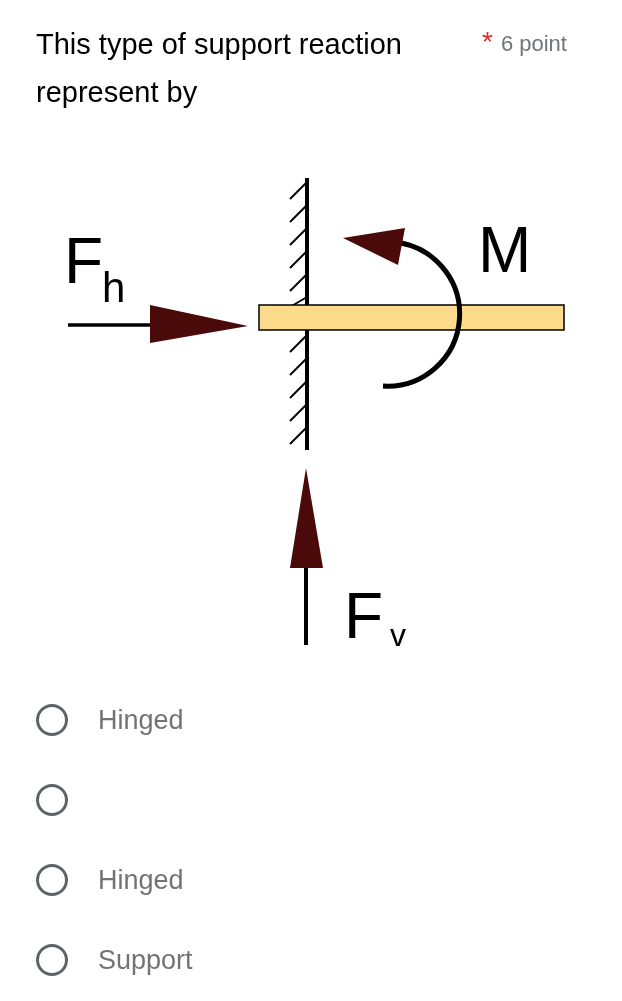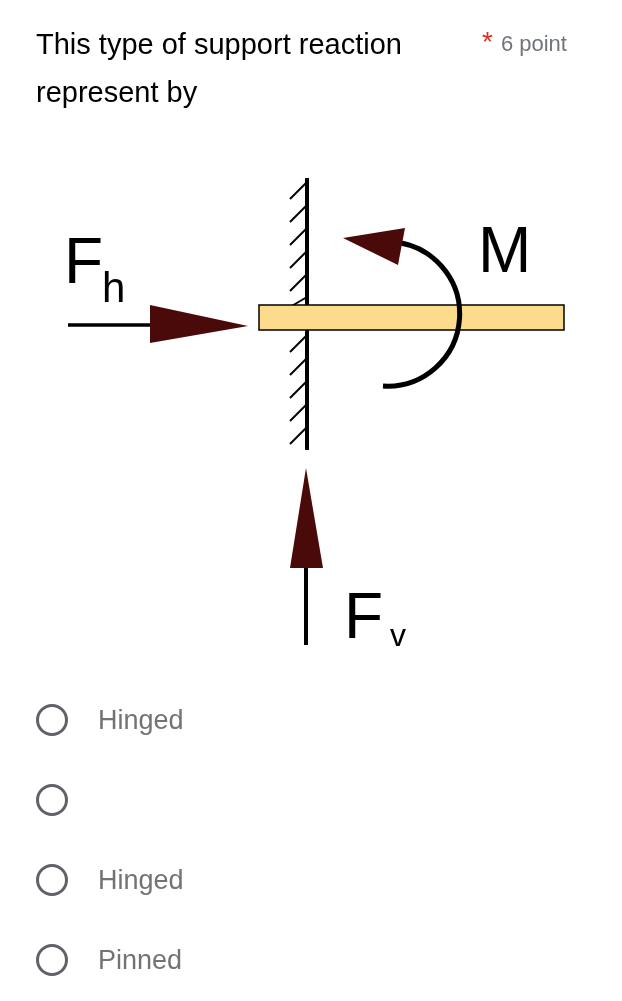--- a/index.html
+++ b/index.html
@@ -63,15 +63,15 @@
   </div>
   <div class="option" style="top:85px">
     <div class="radio"></div>
   </div>
   <div class="option" style="top:165px">
     <div class="radio"></div>
     <span class="opt-label">Hinged</span>
   </div>
   <div class="option" style="top:245px">
     <div class="radio"></div>
-    <span class="opt-label">Pinned</span>
+    <span class="opt-label">Support</span>
   </div>
 </div>
 
 </body></html>

